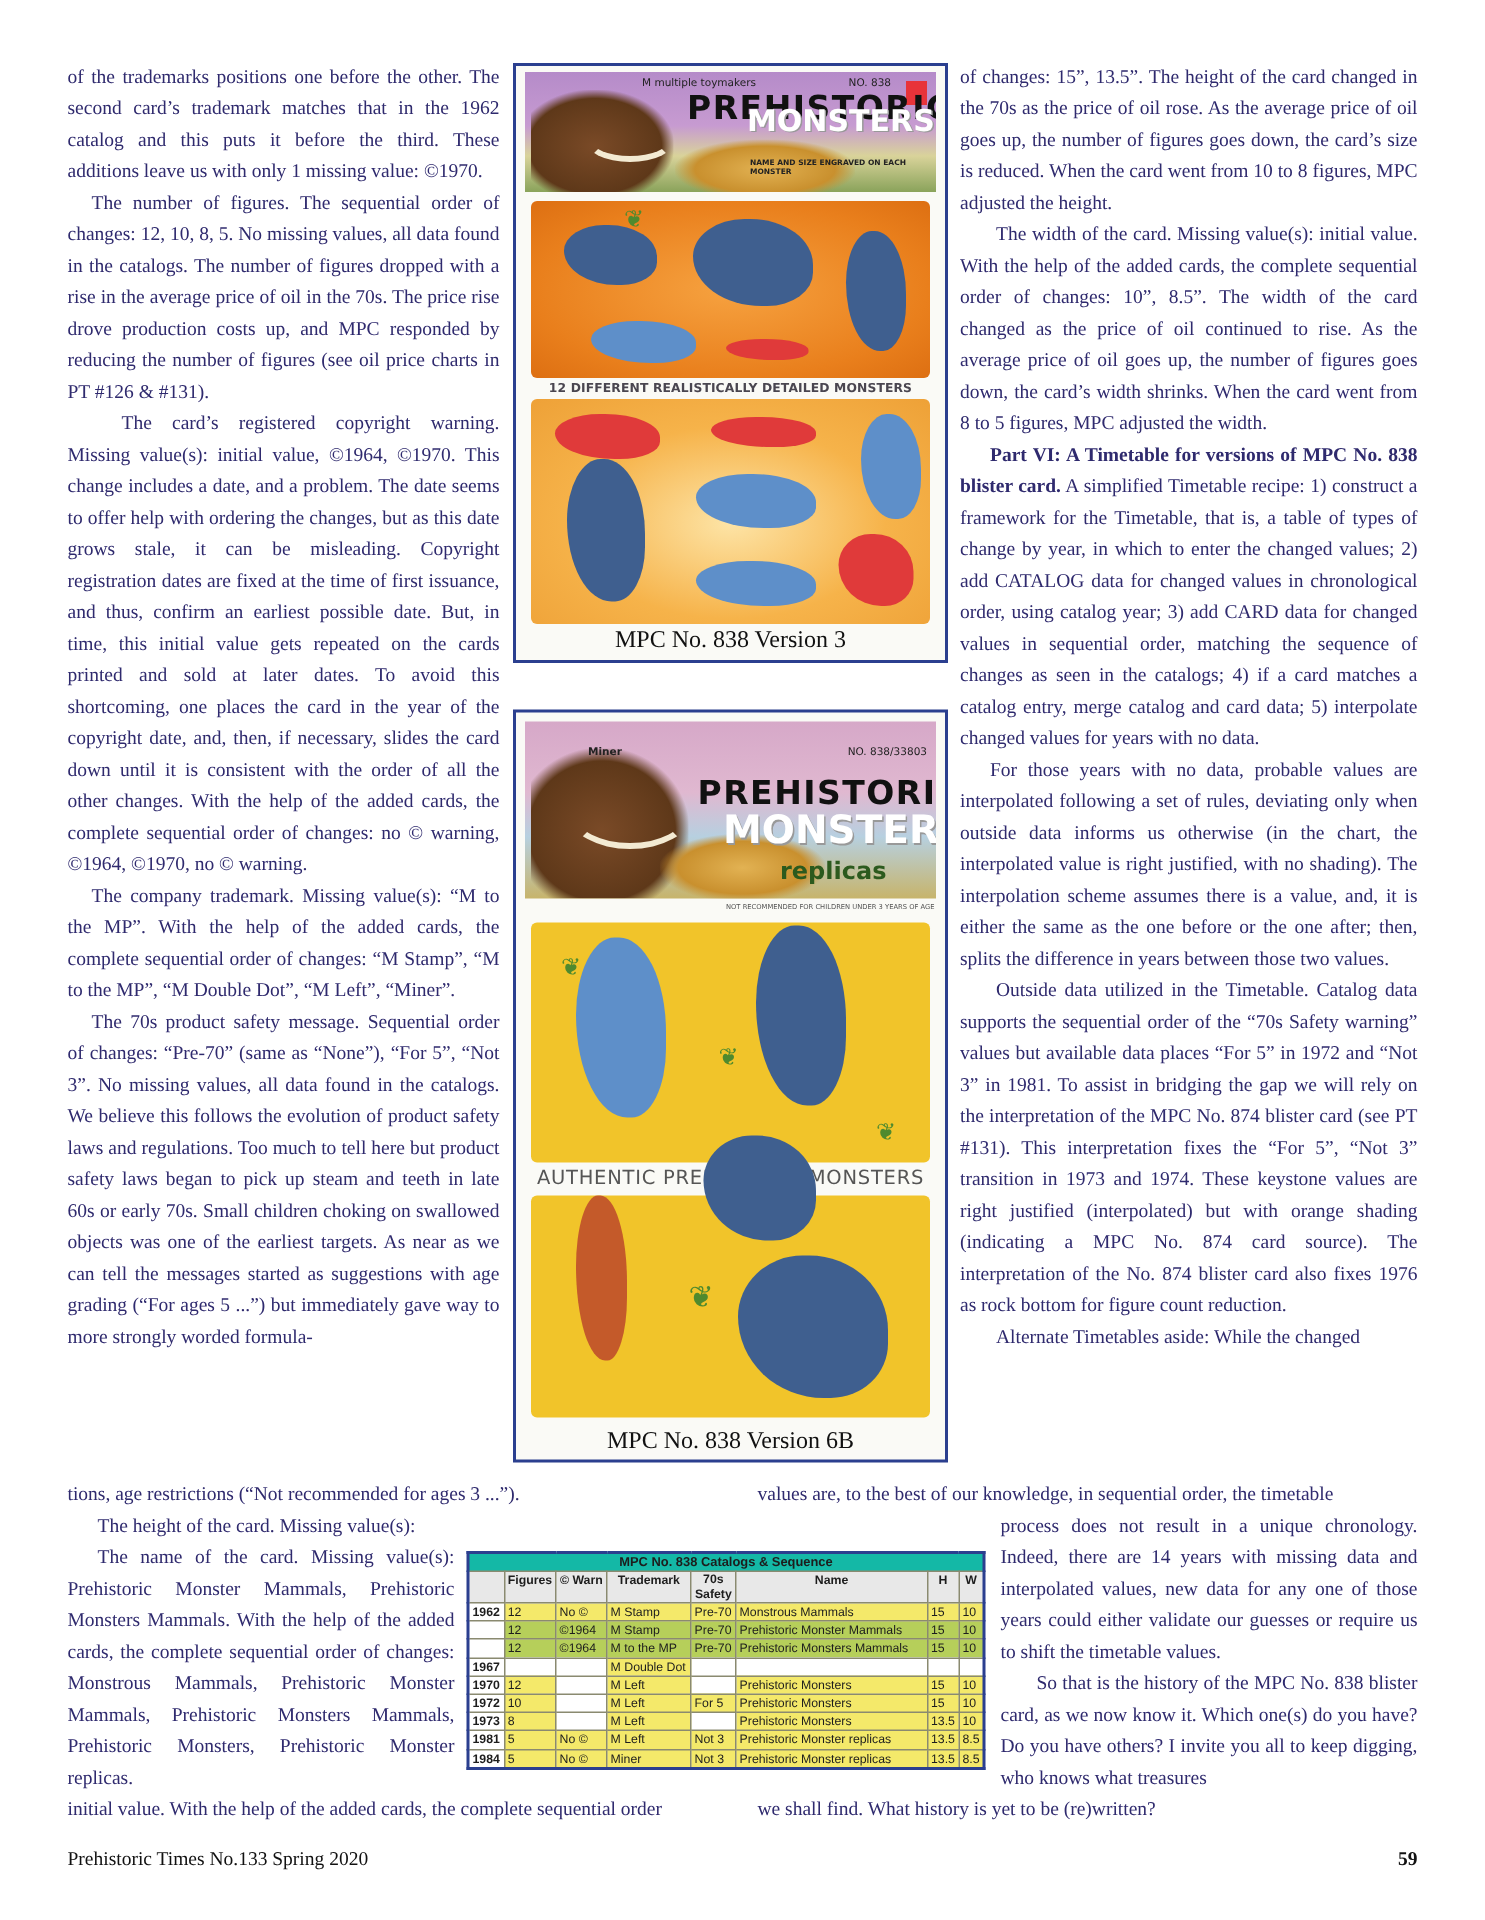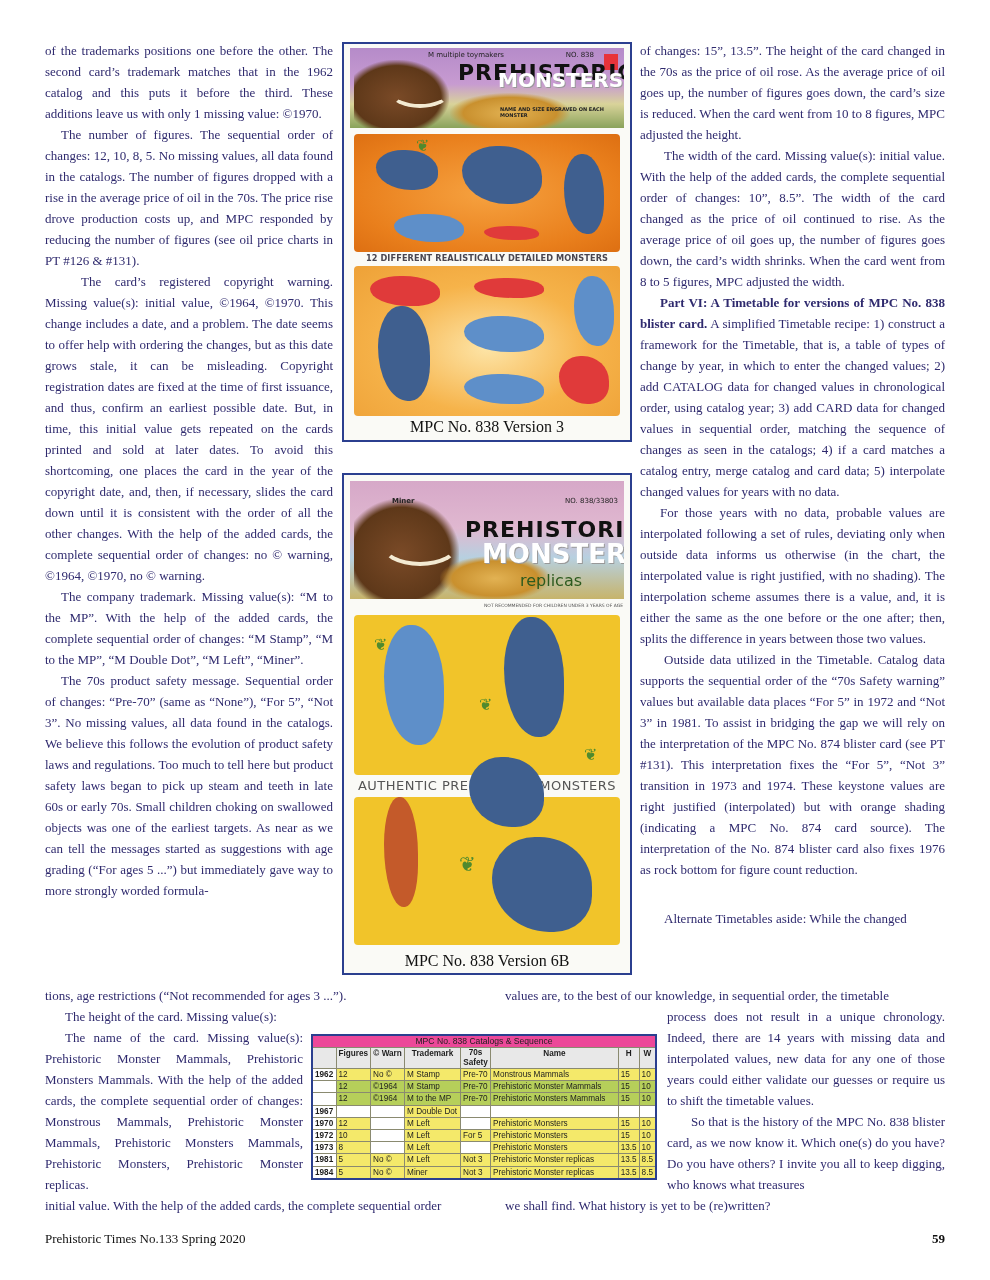--- a/index.html
+++ b/index.html
@@ -37,21 +37,21 @@
     .toy { position: absolute; border-radius: 45% 55% 40% 60%; }
     .blue { background: #3f5f8f; }
     .lblue { background: #5e8fc9; }
     .red { background: #e03a3a; }
     .rust { background: #c45a2a; }
     .leaf { position: absolute; color: #4f8a2e; font-size: 16px; font-family: "DejaVu Sans", sans-serif; }
 
     table.seq { position: absolute; left: 311px; top: 1034px; width: 346px; border-collapse: collapse; font-family: "Liberation Sans", "DejaVu Sans", sans-serif; font-size: 8.2px; color: #1d1d1d; border: 2px solid #2b3f8f; }
     table.seq td, table.seq th { border: 1px solid #8a8a70; padding: 0 2px; height: 12.2px; line-height: 11px; white-space: nowrap; text-align: left; }
     table.seq th { background: #e8e8e8; font-weight: bold; text-align: center; vertical-align: top; }
-    table.seq .ttl { background: #ec4899; font-weight: normal; text-align: center; font-size: 8.6px; }
+    table.seq .ttl { background: #14b8a6; font-weight: bold; text-align: center; font-size: 8.6px; }
     table.seq td.yr { font-weight: bold; background: #ffffff; }
     .y { background: #f4e96a; }
     .g { background: #b6cf5a; }
     .w { background: #ffffff; }
 
     .footer { position: absolute; top: 1231px; left: 45px; width: 900px; font-size: 13px; color: #111; font-family: "Liberation Serif", serif; }
     .footer .page { position: absolute; right: 0; top: 0; font-weight: bold; }
   </style>
 </head>
 <body>
@@ -108,21 +108,21 @@
 
 <div class="figure fig2">
   <div class="card-header">
     <div class="mammoth" style="width:105px;"></div>
     <div class="tusk" style="left:30px; top:40px; width:80px; height:45px;"></div>
     <div class="cat" style="left:90px; top:75px; width:110px; height:45px;"></div>
     <div class="small-logo" style="left:42px; top:16px; font-weight:bold;">Miner</div>
     <div class="small-logo" style="right:6px; top:16px;">NO. 838/33803</div>
     <div class="title-main" style="left:115px; top:36px; font-size:22px;">PREHISTORIC</div>
     <div class="title-sub" style="left:132px; top:58px; font-size:26px;">MONSTER</div>
-    <div style="position:absolute; left:170px; top:90px; font-family:'DejaVu Sans', sans-serif; font-size:16px; color:#2c5a1e; font-weight:normal;">replicas</div>
+    <div style="position:absolute; left:170px; top:90px; font-family:'DejaVu Sans', sans-serif; font-size:16px; color:#2c5a1e; font-weight:bold;">replicas</div>
   </div>
   <div class="small-logo" style="left:140px; top:128px; font-size:4.5px; color:#555;">NOT RECOMMENDED FOR CHILDREN UNDER 3 YEARS OF AGE</div>
   <div class="tray tray-a">
     <div class="toy lblue" style="left:30px; top:10px; width:60px; height:120px;"></div>
     <div class="toy blue" style="left:150px; top:2px; width:60px; height:120px;"></div>
     <div class="leaf" style="left:20px; top:20px;">❦</div>
     <div class="leaf" style="left:125px; top:80px;">❦</div>
     <div class="leaf" style="left:230px; top:130px;">❦</div>
   </div>
   <div class="band">AUTHENTIC PREHISTORIC MONSTERS</div>
@@ -134,21 +134,21 @@
   </div>
   <div class="caption">MPC No. 838 Version 6B</div>
 </div>
 
 <div class="txt col-right">
   <p class="noindent">of changes: 15”, 13.5”. The height of the card changed in the 70s as the price of oil rose. As the average price of oil goes up, the number of figures goes down, the card’s size is reduced. When the card went from 10 to 8 figures, MPC adjusted the height.</p>
   <p style="text-indent:24px;">The width of the card. Missing value(s): initial value. With the help of the added cards, the complete sequential order of changes: 10”, 8.5”. The width of the card changed as the price of oil continued to rise. As the average price of oil goes up, the number of figures goes down, the card’s width shrinks. When the card went from 8 to 5 figures, MPC adjusted the width.</p>
   <p style="text-indent:20px;"><b>Part VI:  A Timetable for versions of MPC No. 838 blister card.</b><span> A simplified Timetable recipe: 1) construct a framework for the Timetable, that is, a table of types of change by year, in which to enter the changed values; 2) add CATALOG data for changed values in chronological order, using catalog year; 3) add CARD data for changed values in sequential order, matching the sequence of changes as seen in the catalogs; 4) if a card matches a catalog entry, merge catalog and card data; 5) interpolate changed values for years with no data.</span></p>
   <p style="text-indent:20px;">For those years with no data, probable values are interpolated following a set of rules, deviating only when outside data informs us otherwise (in the chart, the interpolated value is right justified, with no shading). The interpolation scheme assumes there is a value, and, it is either the same as the one before or the one after; then, splits the difference in years between those two values.</p>
   <p style="text-indent:24px;">Outside data utilized in the Timetable. Catalog data supports the sequential order of the “70s Safety warning” values but available data places “For 5” in 1972 and “Not 3” in 1981. To assist in bridging the gap we will rely on the interpretation of the MPC No. 874 blister card (see PT #131). This interpretation fixes the “For 5”, “Not 3” transition in 1973 and 1974. These keystone values are right justified (interpolated) but with orange shading (indicating a MPC No. 874 card source). The interpretation of the No. 874 blister card also fixes 1976 as rock bottom for figure count reduction.</p>
-  <p style="text-indent:24px;margin-top:28px;">Alternate Timetables aside: While the changed</p>
+  <p style="text-indent:24px;">Alternate Timetables aside: While the changed</p>
 </div>
 
 <div class="txt" style="left:505px; top:985px; width:440px;">values are, to the best of our knowledge, in sequential order, the timetable</div>
 
 <div class="txt" style="left:667px; top:1006px; width:278px;">
   <p class="noindent">process does not result in a unique chronology. Indeed, there are 14 years with missing data and interpolated values, new data for any one of those years could either validate our guesses or require us to shift the timetable values.</p>
   <p style="text-indent:24px;">So that is the history of the MPC No. 838 blister card, as we now know it. Which one(s) do you have? Do you have others? I invite you all to keep digging, who knows what treasures</p>
 </div>
 
 <div class="txt" style="left:505px; top:1195px; width:440px; text-align:left;">we shall find. What history is yet to be (re)written?</div>

